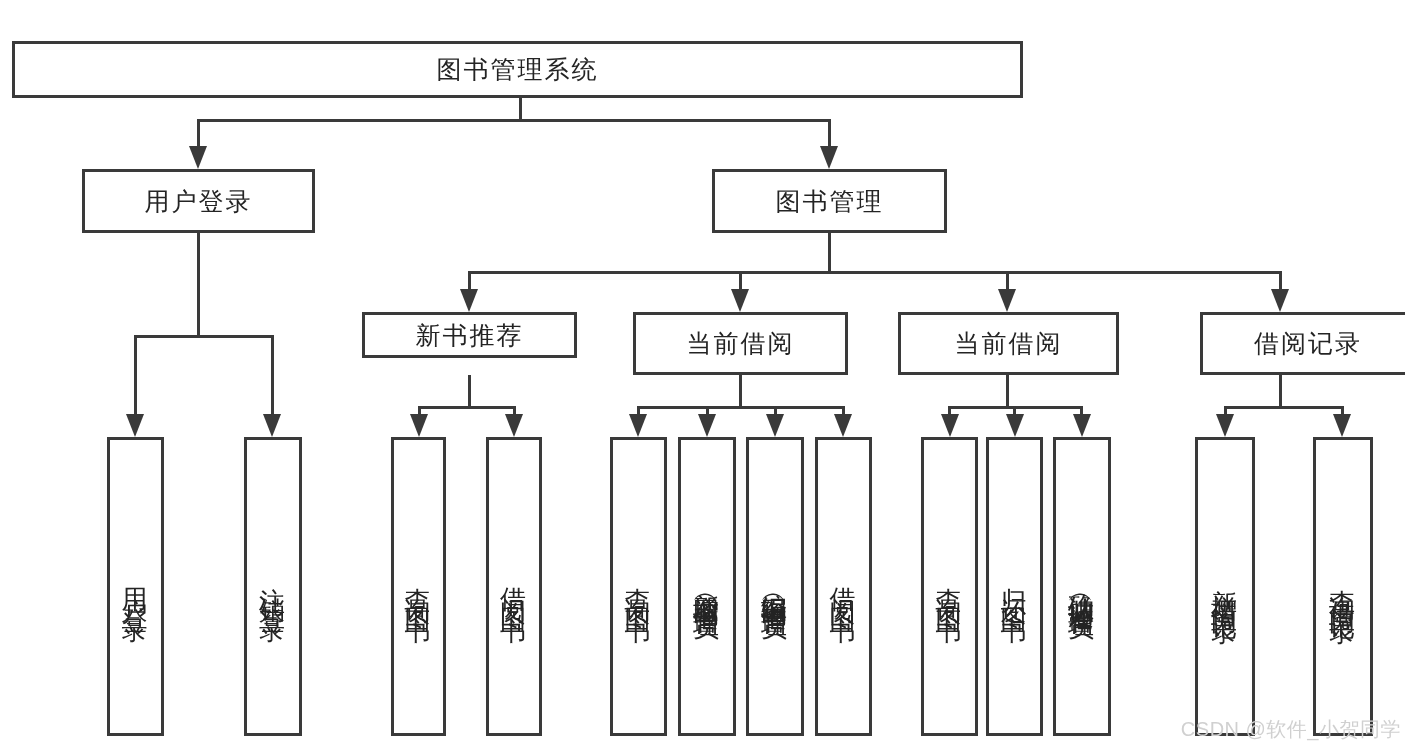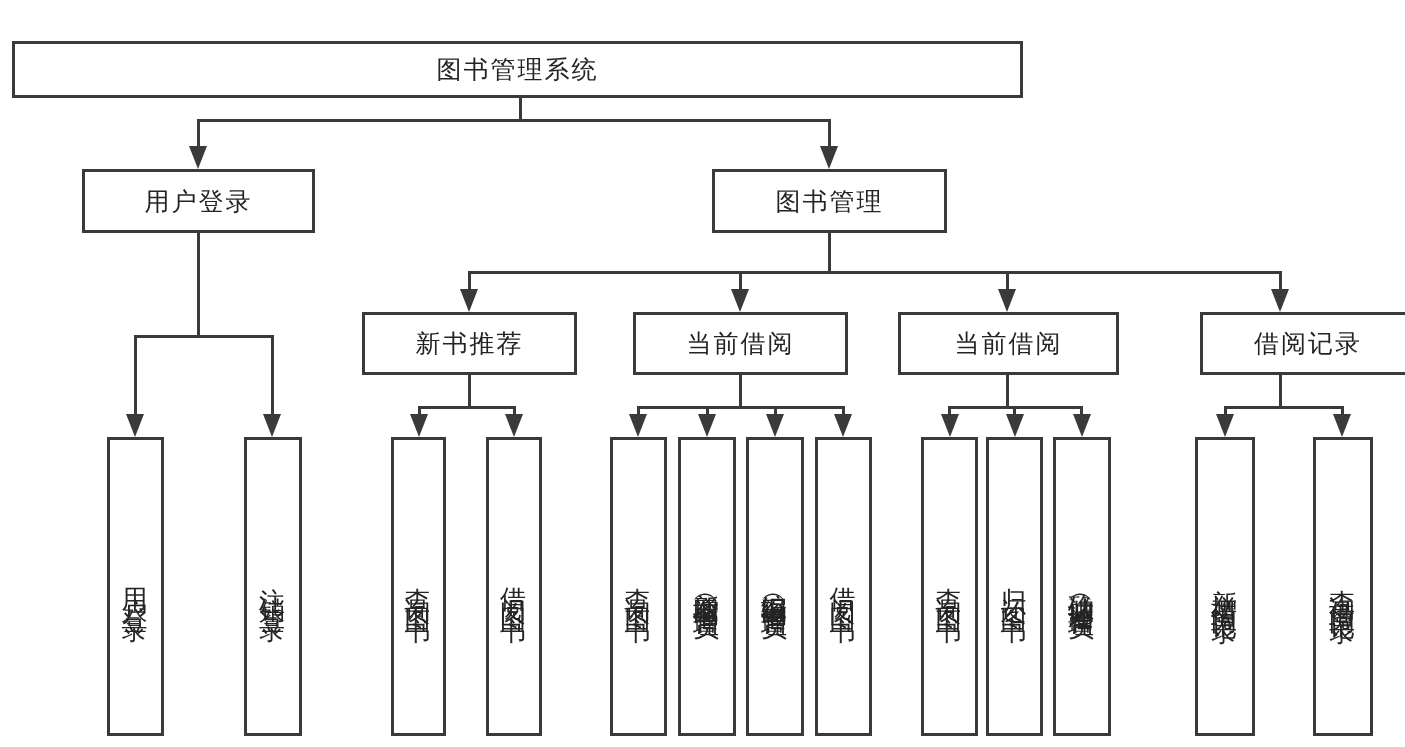--- a/index.html
+++ b/index.html
@@ -40,21 +40,21 @@
     <span>图书管理系统</span>
   </div>
 
   <div class="box hbox" style="left:82px;top:169px;width:233px;height:64px;">
     <span>用户登录</span>
   </div>
   <div class="box hbox" style="left:712px;top:169px;width:235px;height:64px;justify-content:center;">
     <span>图书管理</span>
   </div>
 
-  <div class="box hbox" style="left:362px;top:312px;width:215px;height:63px;">
+  <div class="box hbox" style="left:362px;top:312px;width:215px;height:46px;">
     <span>新书推荐</span>
   </div>
   <div class="box hbox" style="left:633px;top:312px;width:215px;height:63px;">
     <span>当前借阅</span>
   </div>
   <div class="box hbox" style="left:898px;top:312px;width:221px;height:63px;">
     <span>当前借阅</span>
   </div>
   <div class="box hbox" style="left:1172px;top:312px;width:216px;height:63px;margin-left:28px;">
     <span>借阅记录</span>
@@ -133,14 +133,15 @@
     <div class="tri" style="left:1073px;top:414px;"></div>
 
     <div class="v" style="left:1279px;top:375px;height:32px;"></div>
     <div class="h" style="left:1224px;top:406px;width:120px;"></div>
     <div class="v" style="left:1224px;top:406px;height:10px;"></div>
     <div class="v" style="left:1341px;top:406px;height:10px;"></div>
     <div class="tri" style="left:1216px;top:414px;"></div>
     <div class="tri" style="left:1333px;top:414px;"></div>
   </div>
 
+  <div class="watermark">CSDN @软件_小贺同学</div>
 
 </div>
 
 </body></html>

